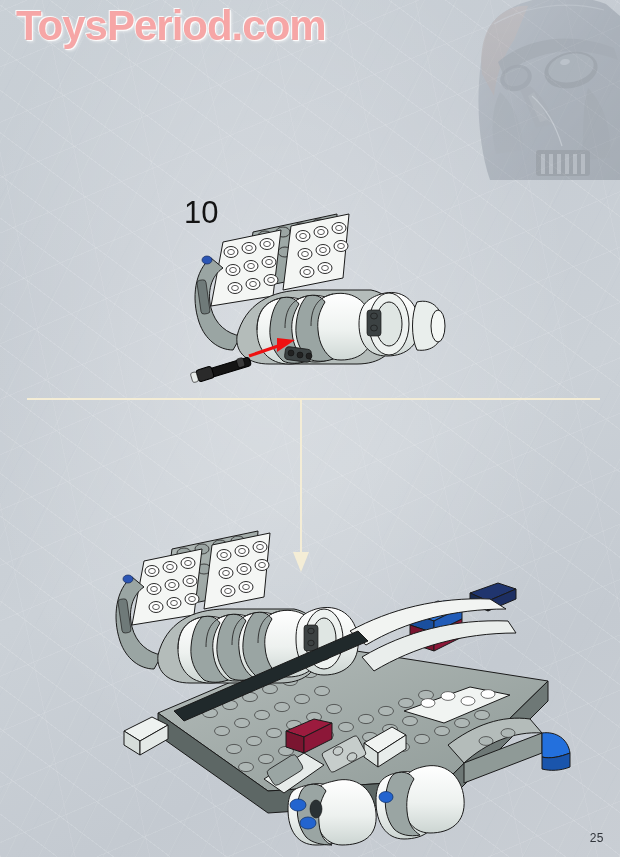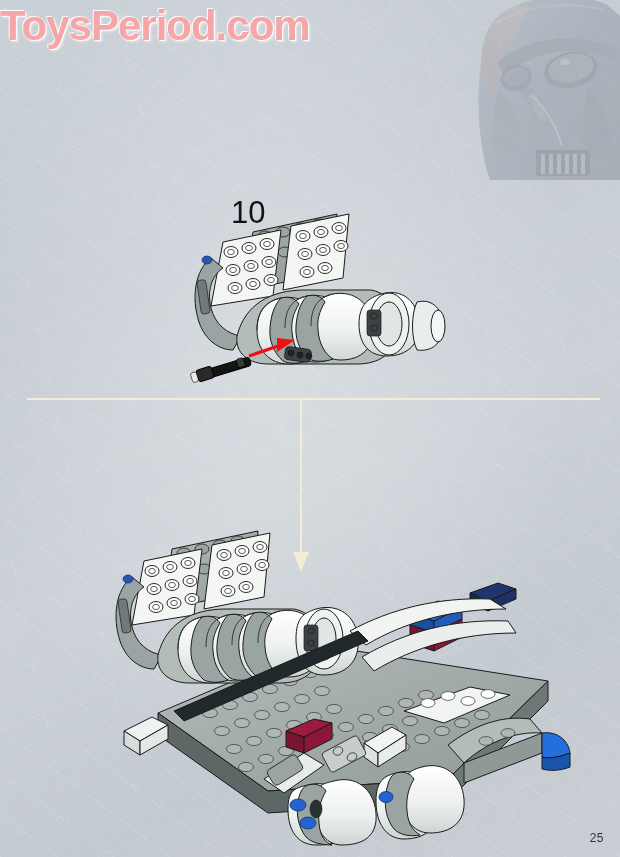--- a/index.html
+++ b/index.html
@@ -37,21 +37,21 @@
   }
   .paper-vig {
     position: absolute;
     inset: 0;
     background: radial-gradient(ellipse at 44% 40%, rgba(255,255,255,.30) 0%, rgba(255,255,255,0) 62%);
   }
 
   
   .watermark {
     position: absolute;
-    left: 0;
+    left: 16px;
     top: 2px;
     font-size: 42px;
     font-weight: bold;
     letter-spacing: -1px;
     color: rgba(240,112,112,.62);
     text-shadow:
       0 0 2px rgba(255,255,255,.95),
       1px 1px 0 rgba(255,255,255,.85),
       -1px -1px 0 rgba(255,255,255,.85),
       2px 2px 3px rgba(255,255,255,.55);
@@ -73,21 +73,20 @@
 
   
   .step-num {
     position: absolute;
     left: 184px;
     top: 195px;
     font-size: 31px;
     font-weight: normal;
     color: #131313;
     letter-spacing: 0px;
-    margin-left: 47px;
   }
 
   
   .divider {
     position: absolute;
     left: 27px;
     top: 398px;
     width: 573px;
     height: 2px;
     background: #f4edd6;

